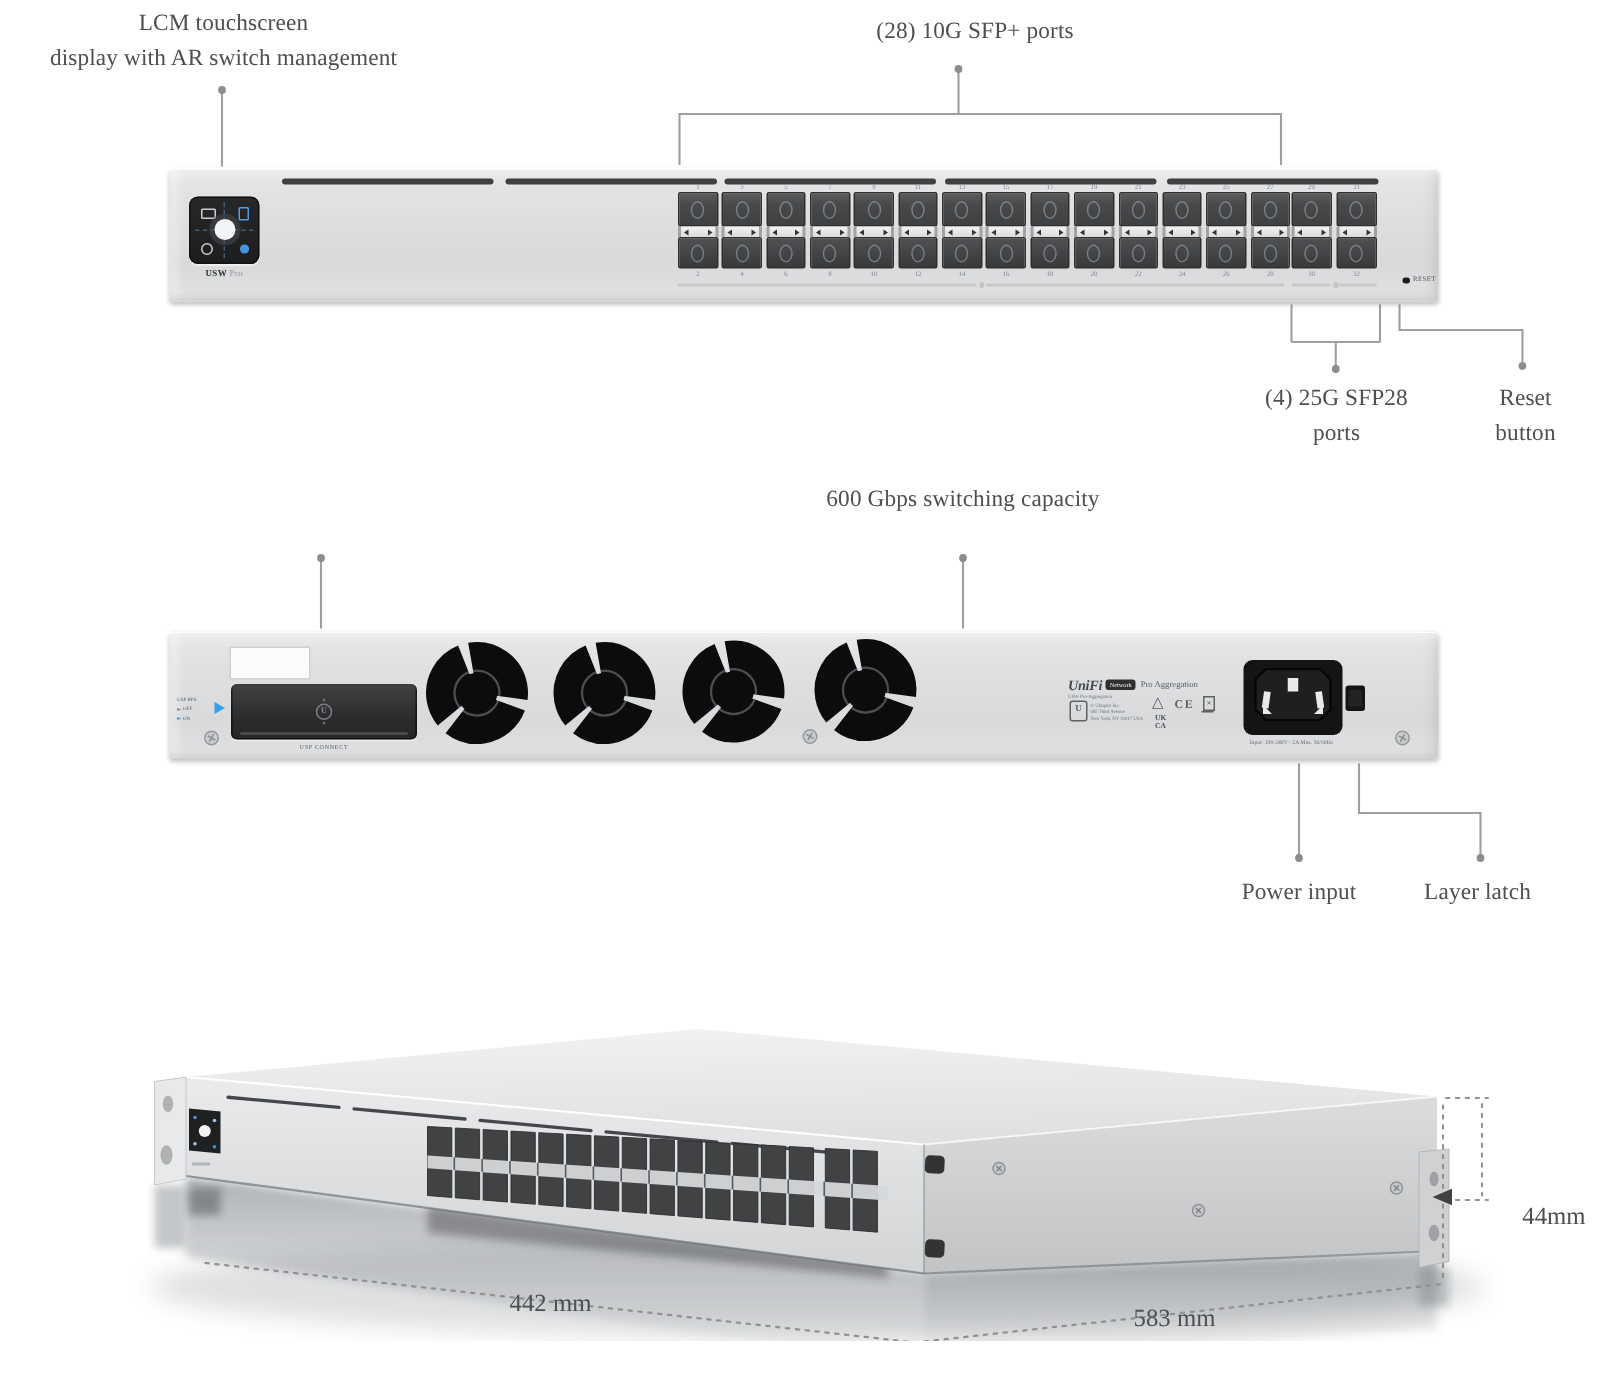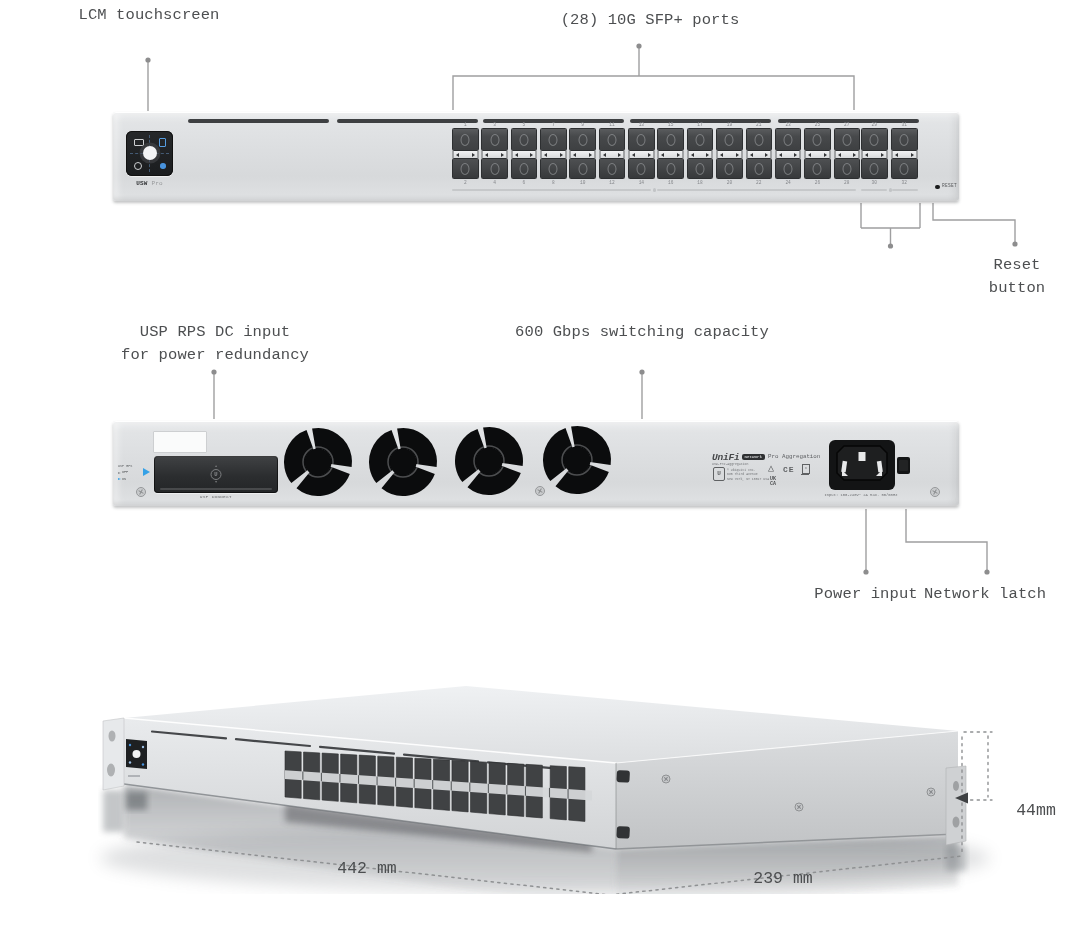--- a/index.html
+++ b/index.html
@@ -1,17 +1,17 @@
 <!DOCTYPE html>
 <html><head>
 <meta charset="utf-8">
 <style>
   html,body{margin:0;padding:0;background:#fff;}
   #canvas{position:relative;width:1080px;height:894px;background:#ffffff;overflow:hidden;
-          font-family:Liberation Mono, monospace;}
+          font-family:Liberation Serif, serif;}
   .ann{position:absolute;text-align:center;color:#4d4f51;font-size:15.5px;line-height:23px;letter-spacing:.1px;}
   .dim{position:absolute;text-align:center;color:#4c4e50;font-size:16.5px;}
   svg{position:absolute;left:0;top:0;pointer-events:none;}
   
   .chassis{position:absolute;left:113px;width:846px;border-radius:3px;
     background:linear-gradient(180deg,#e4e6e8 0%,#dddfe1 38%,#d7d9db 72%,#e0e2e4 100%);
     box-shadow:inset 0 1px 0 rgba(255,255,255,.95),inset 0 10px 12px -9px rgba(255,255,255,.8),
       inset 0 -3px 4px rgba(0,0,0,.07),inset -5px 0 7px rgba(0,0,0,.06),inset 5px 0 7px rgba(255,255,255,.45),
       0 2px 3px rgba(55,59,63,.30);}
   #front-chassis{top:112px;height:89px;}
@@ -110,35 +110,36 @@
         <circle cx="1015" cy="244" r="2.6"></circle>
       <circle cx="214" cy="372" r="2.6"></circle>
         <circle cx="642" cy="372" r="2.6"></circle>
       <circle cx="866" cy="572" r="2.6"></circle>
         <circle cx="987" cy="572" r="2.6"></circle>
     </g>
   </svg>
 
   <div class="ann" style="left:8px;top:4px;width:282px;">
     <div>LCM touchscreen</div>
+    <div>display with AR switch management</div>
   </div>
   <div class="ann" style="left:500px;top:9px;width:300px;">(28) 10G SFP+ ports</div>
+  <div class="ann" style="left:811px;top:254px;width:160px;">
+    <div>(4) 25G SFP28</div>
+    <div>ports</div>
+  </div>
   <div class="ann" style="left:957px;top:254px;width:120px;">
     <div>Reset</div>
     <div>button</div>
-  </div>
-  <div class="ann" style="left:85px;top:321px;width:260px;">
-    <div>USP RPS DC input</div>
-    <div>for power redundancy</div>
   </div>
   <div class="ann" style="left:492px;top:321px;width:300px;">
     <div>600 Gbps switching capacity</div>
   </div>
   <div class="ann" style="left:786px;top:583px;width:160px;">Power input</div>
-  <div class="ann" style="left:905px;top:583px;width:160px;">Network latch</div>
+  <div class="ann" style="left:905px;top:583px;width:160px;">Layer latch</div>
 
   <div id="front-chassis" class="chassis">
     <div class="vent" style="left:75px;"></div>
     <div class="vent" style="left:224px;"></div>
     <div class="vent" style="left:370px;"></div>
     <div class="vent" style="left:517px;"></div>
     <div class="vent" style="left:665px;"></div>
 
     <div id="lcm">
       <div class="lcm-vline"></div>
@@ -506,15 +507,15 @@
     <g>
       <path d="M137,842 L610,895" fill="none" stroke="#8f9193" stroke-width="1.5" stroke-dasharray="2.2 4.4" stroke-linecap="round"></path>
       <path d="M610,895 L962,856" fill="none" stroke="#8f9193" stroke-width="1.5" stroke-dasharray="2.2 4.4" stroke-linecap="round"></path>
       <path d="M962,737 L962,852" fill="none" stroke="#8f9193" stroke-width="1.4" stroke-dasharray="2.2 4.4" stroke-linecap="round"></path>
       <path d="M964,732 H992 M988,736 V797 M964,800 H992" fill="none" stroke="#8f9193" stroke-width="1.4" stroke-dasharray="2.2 4.4" stroke-linecap="round"></path>
       <polygon points="955,798 968,792.5 968,803.5" fill="#3f4143"></polygon>
     </g>
   </svg>
 
   <div class="dim" style="left:312px;top:859px;width:110px;">442 mm</div>
-  <div class="dim" style="left:728px;top:869px;width:110px;">239 mm</div>
+  <div class="dim" style="left:728px;top:869px;width:110px;">583 mm</div>
   <div class="dim" style="left:996px;top:757px;width:80px;margin-top:44px;">44mm</div>
 </div>
 
 </body></html>

